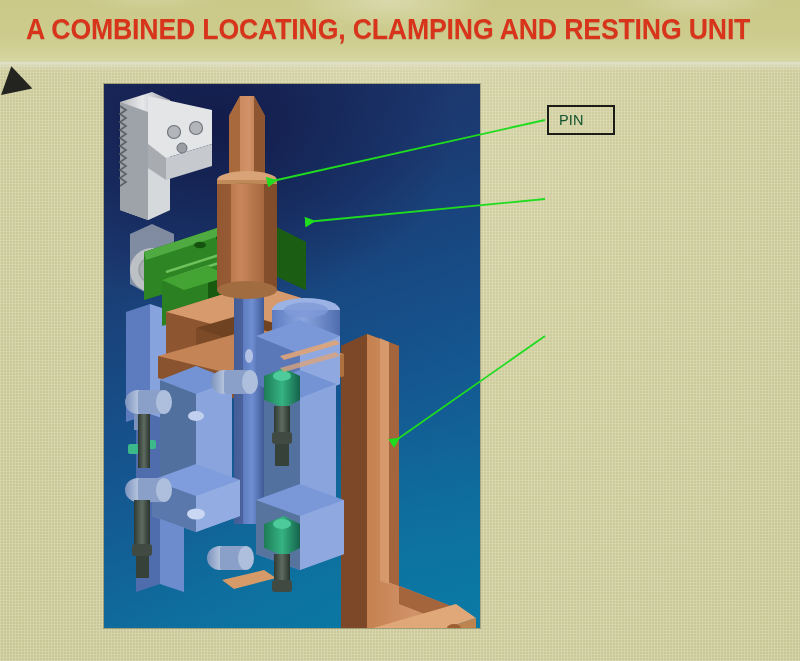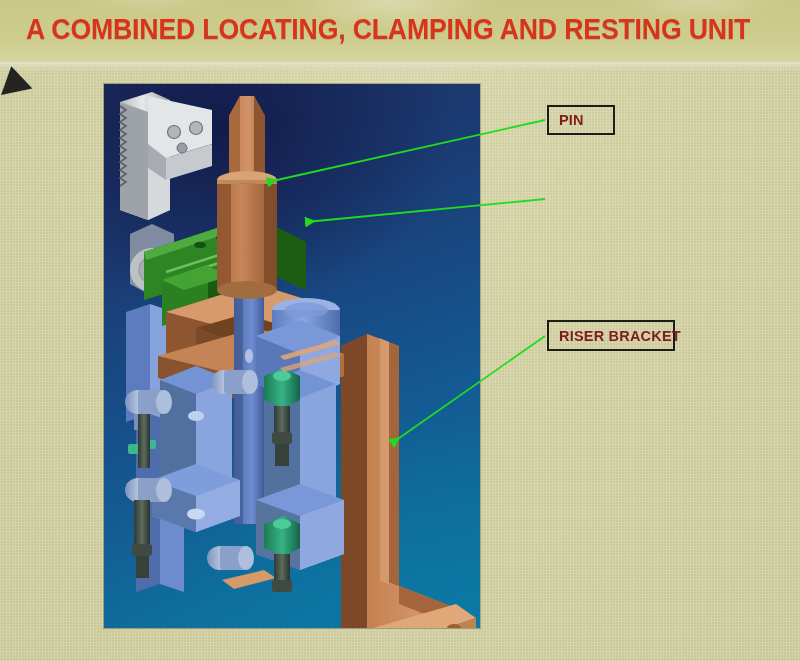--- a/index.html
+++ b/index.html
@@ -95,24 +95,24 @@
     background:
       radial-gradient(ellipse 340px 260px at 30% 8%, rgba(18,26,72,0.95), rgba(18,26,72,0) 70%),
       radial-gradient(ellipse 320px 300px at 70% 100%, rgba(10,120,165,0.55), rgba(10,120,165,0) 72%);
   }
   .cad-svg { position: absolute; inset: 0; }
   
   .callout {
     position: absolute;
     border: 2px solid #1c1c17;
     background: transparent;
-    color: #7f1d1d;
+    color: #14532d;
     font-family: "Liberation Sans", sans-serif;
     font-size: 14.5px;
-    font-weight: 700;
+    font-weight: 400;
     letter-spacing: 0.2px;
     display: flex;
     align-items: center;
     padding: 0 10px;
     white-space: nowrap;
     box-sizing: border-box;
     text-align: right;
   }
   #callout-pin   { left: 547px; top: 105px; width: 68px;  height: 30px; }
   #callout-prox  { left: 547px; top: 185px; width: 154px; height: 31px; }
@@ -400,15 +400,14 @@
       </marker>
     </defs>
     <line x1="545" y1="120" x2="268" y2="182" stroke="#1fdc1f" stroke-width="1.8" marker-end="url(#arrowGreen)"></line>
     <line x1="545" y1="199" x2="306" y2="222" stroke="#1fdc1f" stroke-width="1.8" marker-end="url(#arrowGreen)"></line>
     <line x1="545" y1="336" x2="392" y2="443" stroke="#1fdc1f" stroke-width="1.8" marker-end="url(#arrowGreen)"></line>
   </svg>
 
   <div class="callout" id="callout-pin">PIN</div>
 
 
-  <div class="callout" id="callout-riser">RISER BRACKET</div>
 
 </div>
 
 </body></html>

